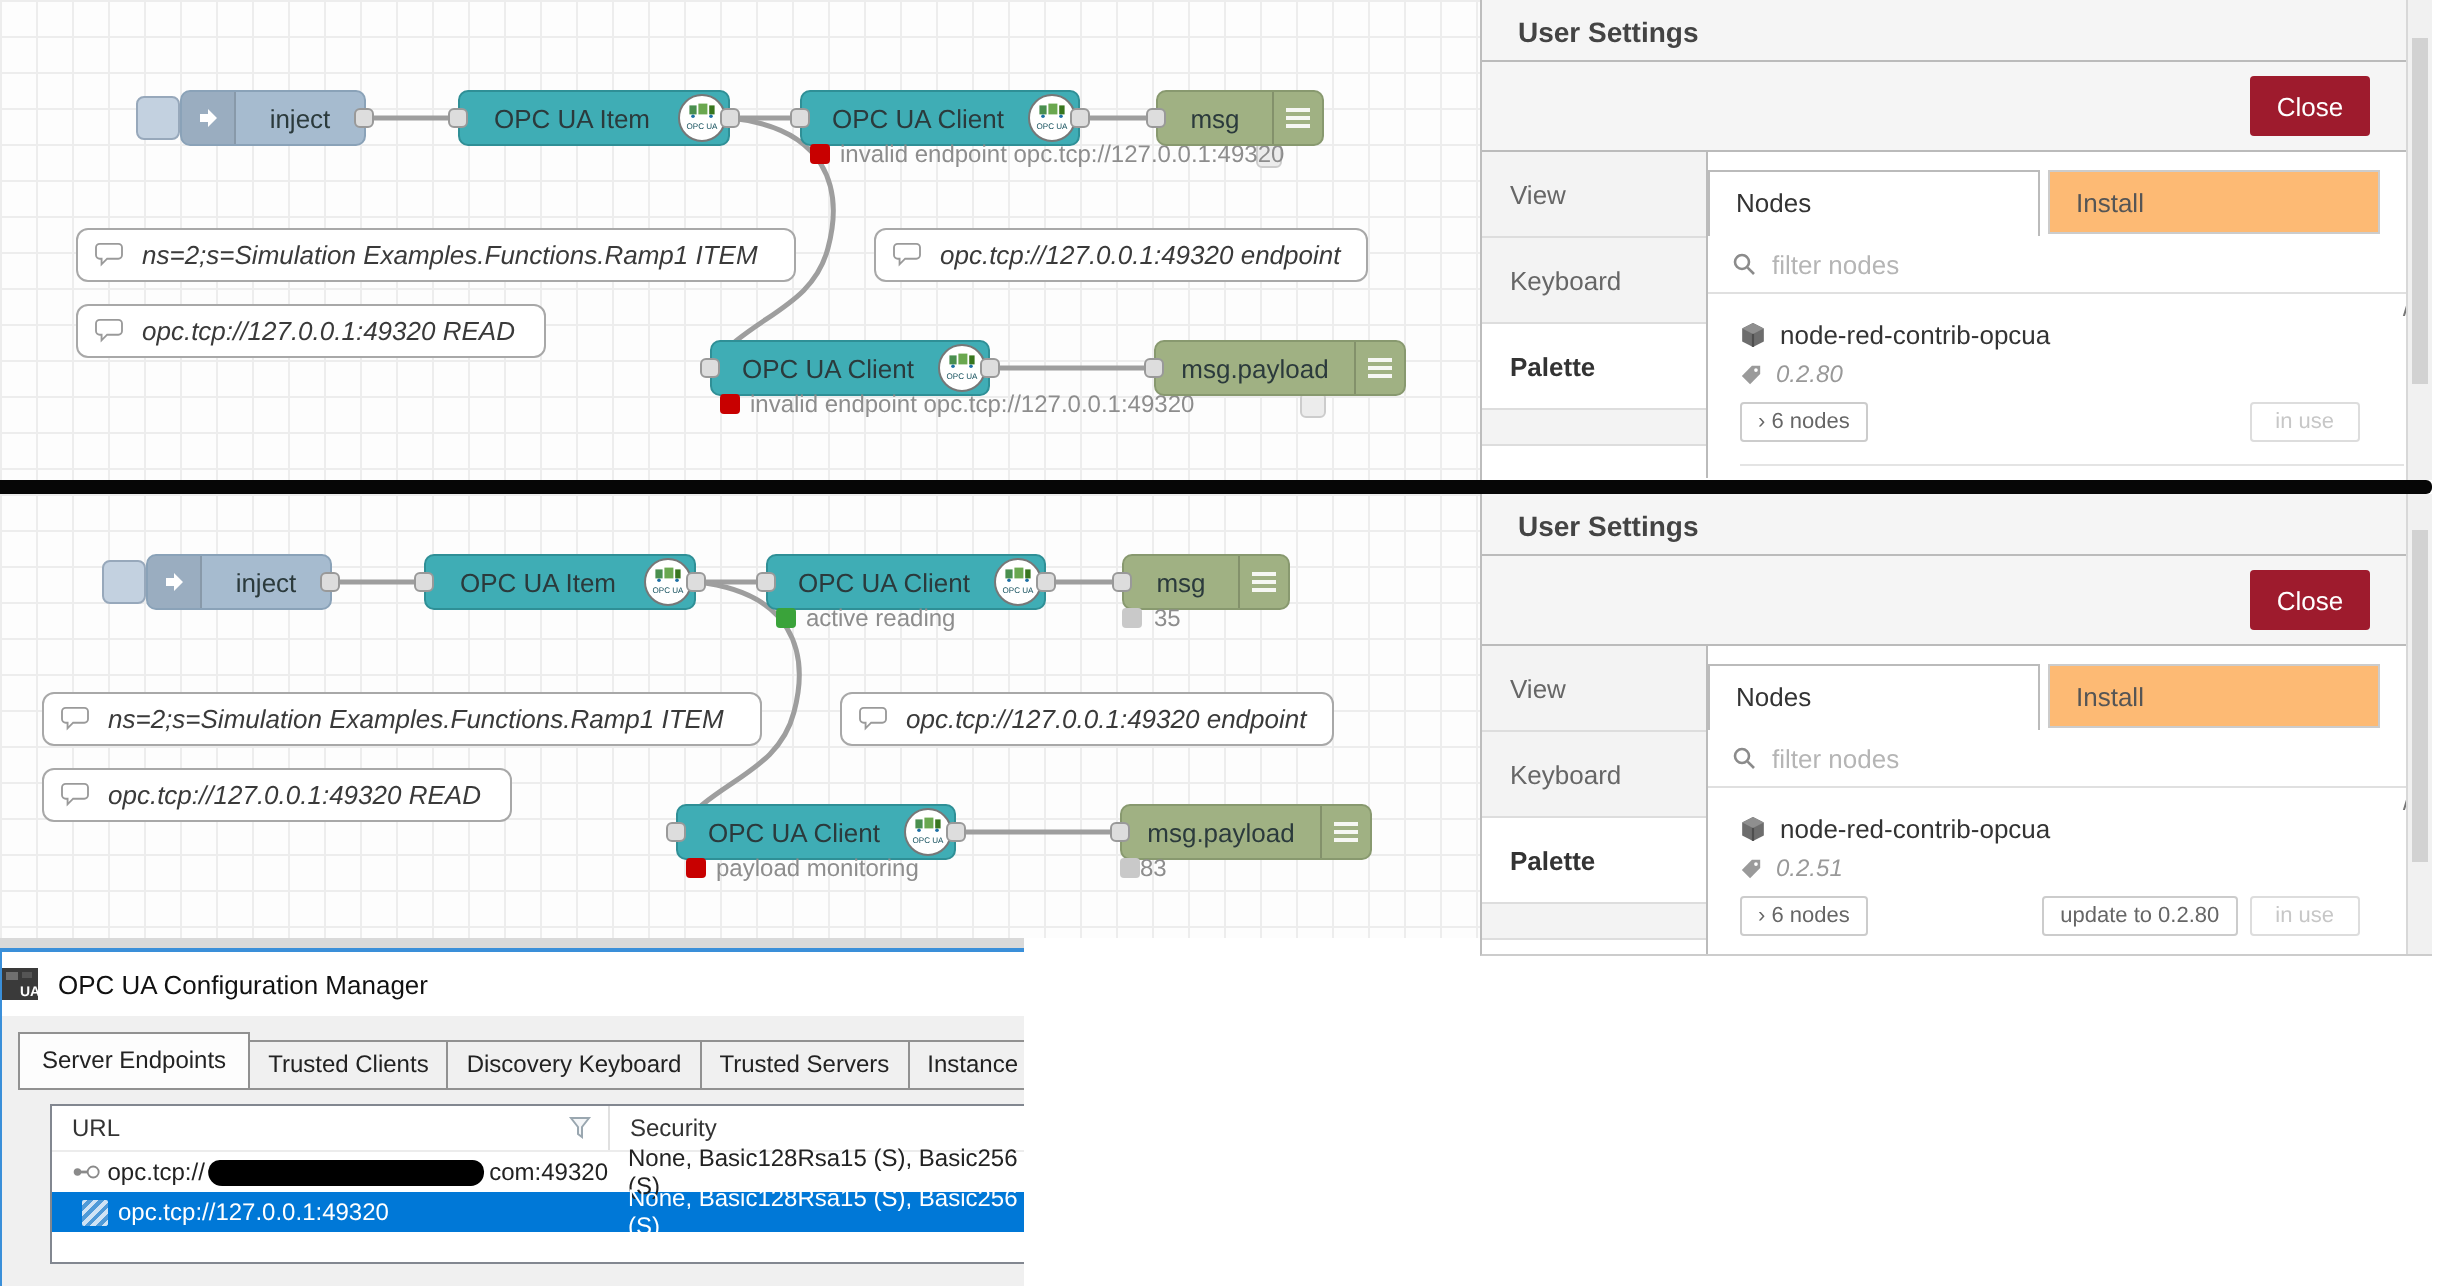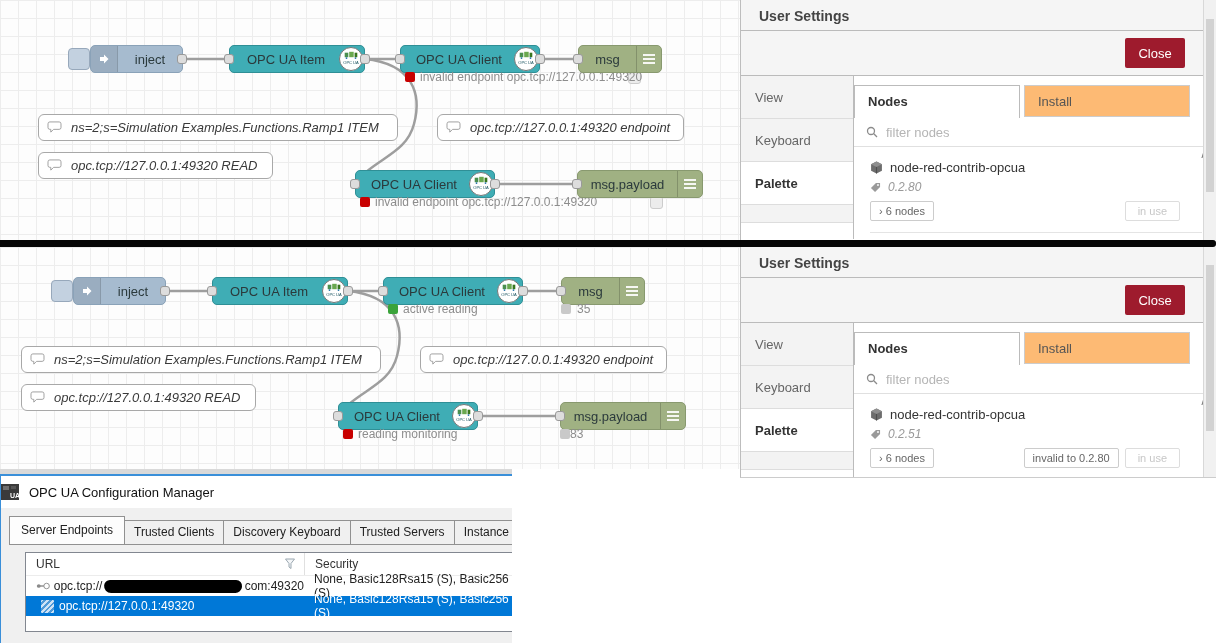--- a/index.html
+++ b/index.html
@@ -54,21 +54,21 @@
     color:#fff;font-size:13px;font-family:"Liberation Sans",sans-serif;cursor:pointer;}
   .us-body{display:flex;height:163px;}
   .us-side{width:113px;border-right:1px solid #bbb;box-sizing:border-box;background:#fff;}
   .us-side-item{height:43px;line-height:43px;padding-left:14px;font-size:13px;color:#666;
     background:#f3f3f3;border-bottom:1px solid #ddd;box-sizing:border-box;}
   .us-side-item.active{background:#fff;font-weight:bold;color:#333;}
   .us-side-rest{height:17px;background:#f3f3f3;border-bottom:1px solid #ddd;}
   .us-content{flex:1;position:relative;background:#fff;}
   .ctabs{display:flex;margin-top:9px;height:33px;}
   .ctab{width:166px;box-sizing:border-box;line-height:31px;padding-left:13px;font-size:13px;}
-  .ctab.active{border:1px solid #bbb;border-bottom:none;background:#fff;font-weight:bold;color:#333;}
+  .ctab.active{border:1px solid #bbb;border-bottom:none;background:#fff;font-weight:normal;color:#333;}
   .ctab.plain{border:1px solid #ccc;background:#fdba74;color:#555;margin-left:4px;height:32px;}
   .us-search{height:28px;border-bottom:1px solid #e0e0e0;display:flex;align-items:center;
     padding-left:12px;gap:6px;}
   .us-search input{border:none;outline:none;font-size:13px;color:#555;width:200px;
     font-family:"Liberation Sans",sans-serif;}
   .us-search input::placeholder{color:#b5b5b5;}
   .pkg{padding:13px 14px 0 16px;}
   .pkg-name{display:flex;align-items:center;gap:7px;font-size:13px;color:#333;}
   .pkg-ver{display:flex;align-items:center;gap:7px;font-size:12px;color:#999;font-style:italic;
     margin-top:5px;}
@@ -327,21 +327,21 @@
           <rect x="14" y="3" width="3" height="5" fill="#38761d"></rect>
           <circle cx="5" cy="9" r="1" fill="#1d6fa5"></circle>
           <circle cx="15" cy="9" r="1" fill="#1d6fa5"></circle>
           <text x="10" y="16" text-anchor="middle" font-size="4.5" fill="#134f5c" font-family="Liberation Sans">OPC UA</text>
         </svg>
     </span>
   </div>
   <div class="port" style="left:333px;top:164px;"></div>
   <div class="port" style="left:473px;top:164px;"></div>
   <div class="sdot" style="left:343px;top:182px;background:#c80000;"></div>
-  <div class="stext" style="left:358px;top:180px;">reading monitoring</div>
+  <div class="stext" style="left:358px;top:180px;">payload monitoring</div>
 
   <div class="nr-node green" style="left:560px;top:155px;width:126px;">
     <span class="nlabel">msg.payload</span>
     <span class="icon-right">
       <svg width="12" height="14" viewBox="0 0 12 14">
           <rect y="2" width="12" height="2" fill="#fff" opacity=".9"></rect>
           <rect y="6" width="12" height="2" fill="#fff" opacity=".9"></rect>
           <rect y="10" width="12" height="2" fill="#fff" opacity=".9"></rect>
         </svg>
     </span>
@@ -445,21 +445,21 @@
         <div class="pkg-ver">
           <svg width="11" height="11" viewBox="0 0 12 12">
               <path d="M6.5 1 L11 1 L11 5.5 L5.5 11 L1 6.5 Z" fill="#9a9a9a"></path>
               <circle cx="8.7" cy="3.3" r="1" fill="#fff"></circle>
             </svg>
           <span>0.2.51</span>
         </div>
         <div class="pkg-btns">
           <button class="mini-btn"><span>›</span> <span>6 nodes</span></button>
           <span class="mini-right">
-            <button class="mini-btn">invalid to 0.2.80</button>
+            <button class="mini-btn">update to 0.2.80</button>
             <span class="inuse">in use</span>
           </span>
         </div>
 
       </div>
       <div class="scroll-up">∧</div>
     </div>
   </div>
   <div class="scrollstrip">
       <div class="scrollthumb"></div>

